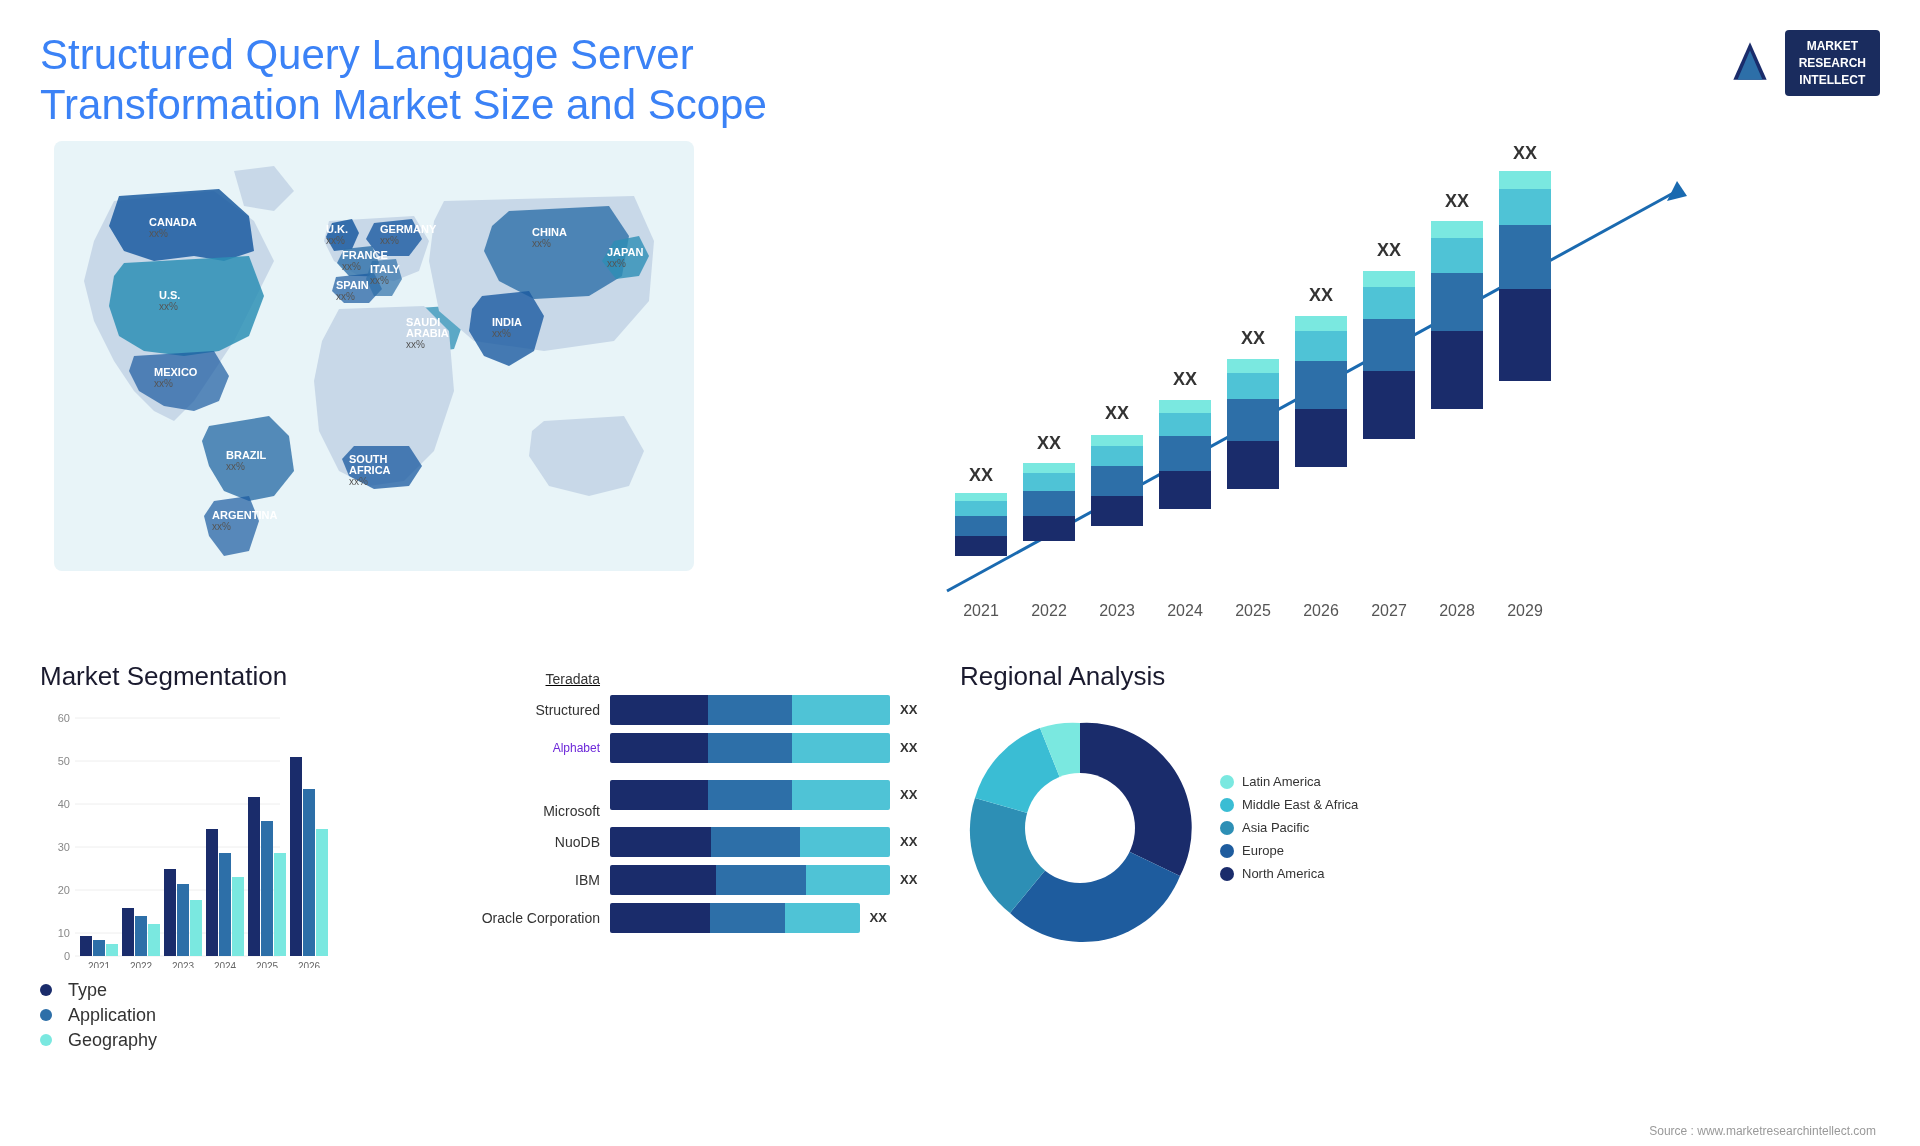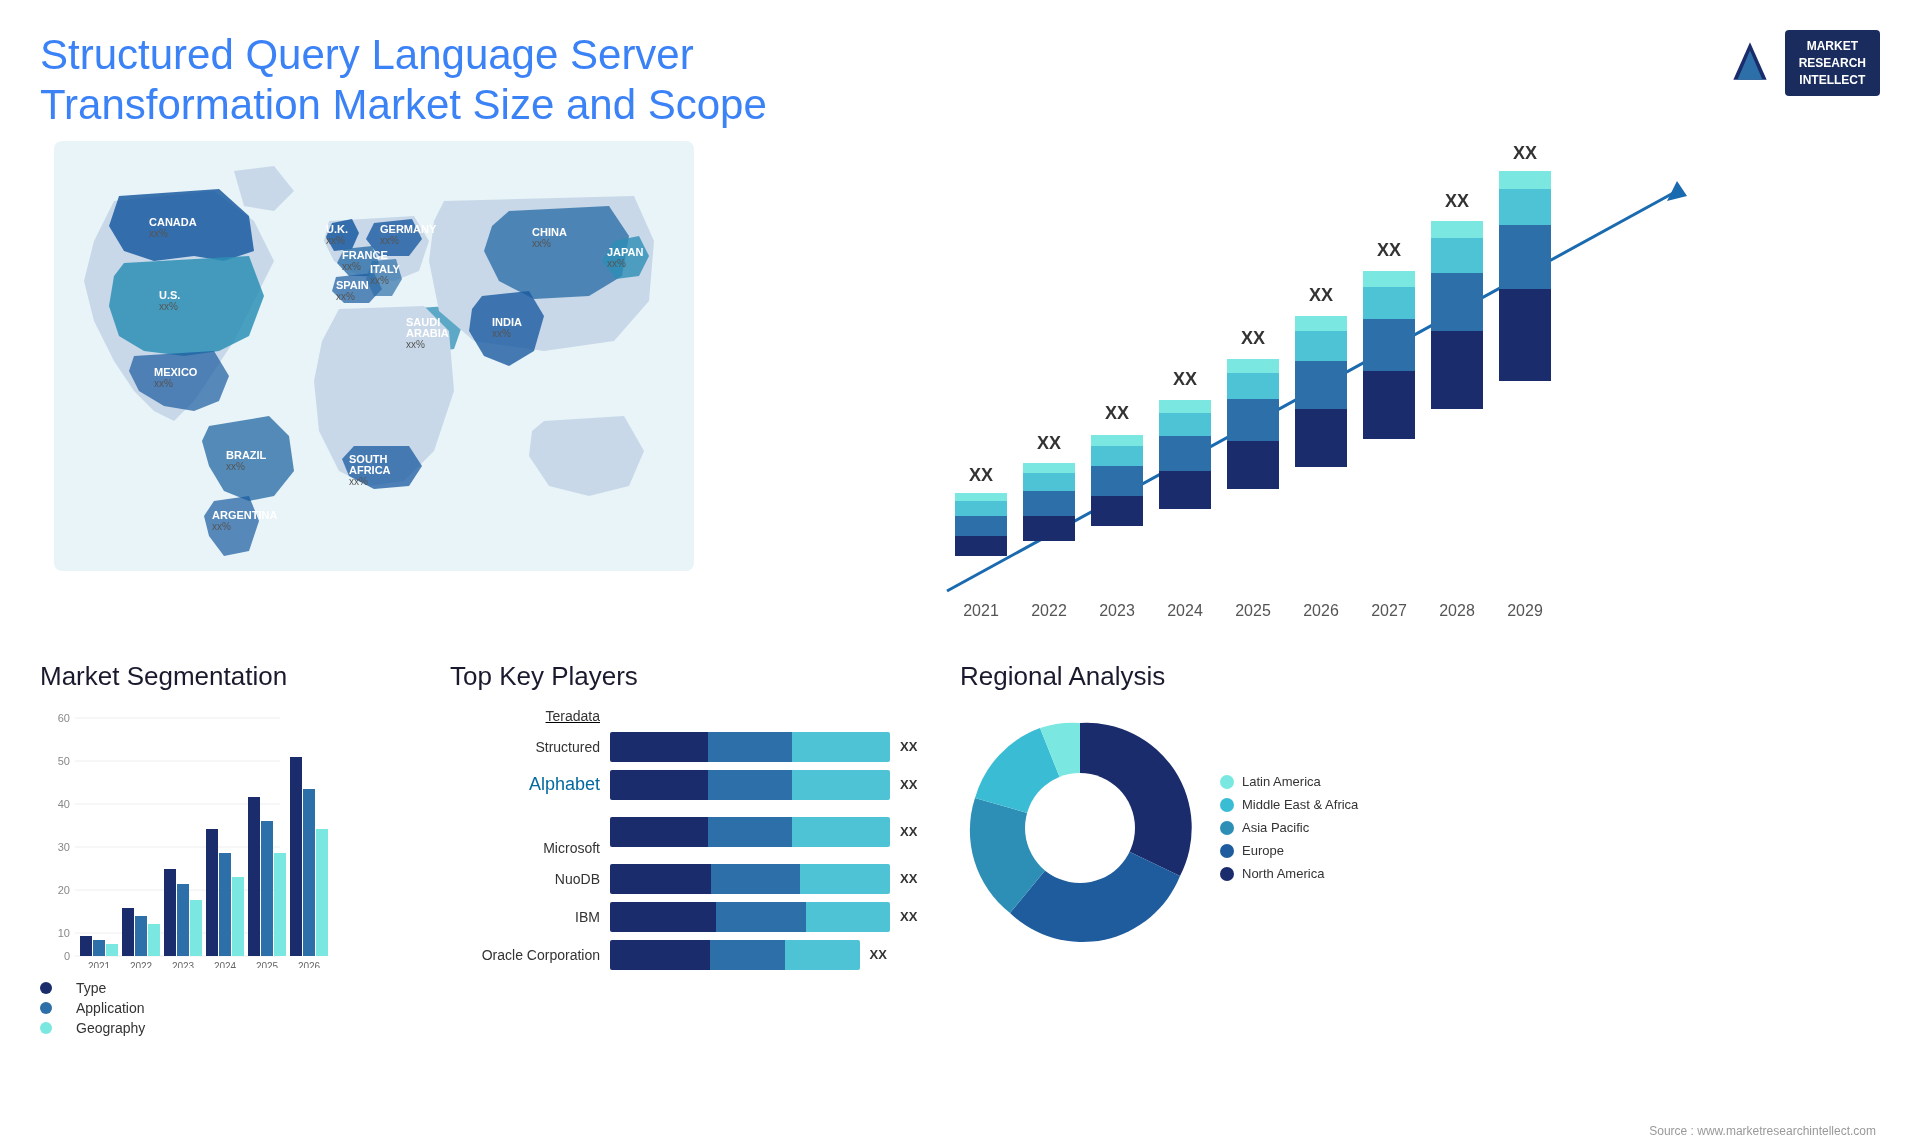--- a/index.html
+++ b/index.html
@@ -61,22 +61,22 @@
     }
     .seg-legend {
       margin-top: 8px;
       display: flex;
       flex-direction: column;
       gap: 4px;
     }
     .legend-item {
       display: flex;
       align-items: center;
-      gap: 24px;
-      font-size: 14px;
+      gap: 16px;
+      font-size: 18px;
       color: #333;
     }
     .legend-dot {
       width: 12px;
       height: 12px;
       border-radius: 50%;
     }
 
     
     .players-list {
@@ -384,40 +384,39 @@
         <span>Application</span>
       </div>
       <div class="legend-item">
         <div class="legend-dot" style="background:#7ae8e0;"></div>
         <span>Geography</span>
       </div>
     </div>
   </div>
 
   <div style="width:480px; flex-shrink:0;">
-    <div class="section-title">Top Key Players</div>
     <div class="players-list" style="margin-top:10px; gap:8px; display:flex; flex-direction:column;">
 
       <div class="player-row" style="display:flex; align-items:center; gap:10px;text-decoration:underline;">
         <div class="player-name" style="width:150px; text-align:right; font-size:14px; color:#333;">Teradata</div>
         <div style="flex:1;"></div>
       </div>
 
       <div class="player-row" style="display:flex; align-items:center; gap:10px;">
         <div class="player-name" style="width:150px; text-align:right; font-size:14px; color:#333;">Structured</div>
         <div style="flex:1; height:30px; display:flex; overflow:hidden; border-radius:2px;">
           <div style="width:35%; background:#1a2c6b;"></div>
           <div style="width:30%; background:#2d6fa8;"></div>
           <div style="width:35%; background:#4fc3d6;"></div>
         </div>
         <span style="font-size:13px; font-weight:600; color:#333; width:30px;">XX</span>
       </div>
 
       <div class="player-row" style="display:flex; align-items:center; gap:10px;">
-        <div class="player-name" style="width:150px; text-align:right; font-size:18px; color:#0369a1;">Alphabet</div>
+        <div class="player-name" style="width:150px; text-align:right; font-size:12px; color:#6d28d9;">Alphabet</div>
         <div style="flex:1; height:30px; display:flex; overflow:hidden; border-radius:2px; max-width:90%;">
           <div style="width:35%; background:#1a2c6b;"></div>
           <div style="width:30%; background:#2d6fa8;"></div>
           <div style="width:35%; background:#4fc3d6;"></div>
         </div>
         <span style="font-size:13px; font-weight:600; color:#333; width:30px;">XX</span>
       </div>
 
       <div class="player-row" style="display:flex; align-items:center; gap:10px;">
         <div class="player-name" style="width:150px; text-align:right; font-size:14px; color:#333;margin-top:32px;">Microsoft</div>

